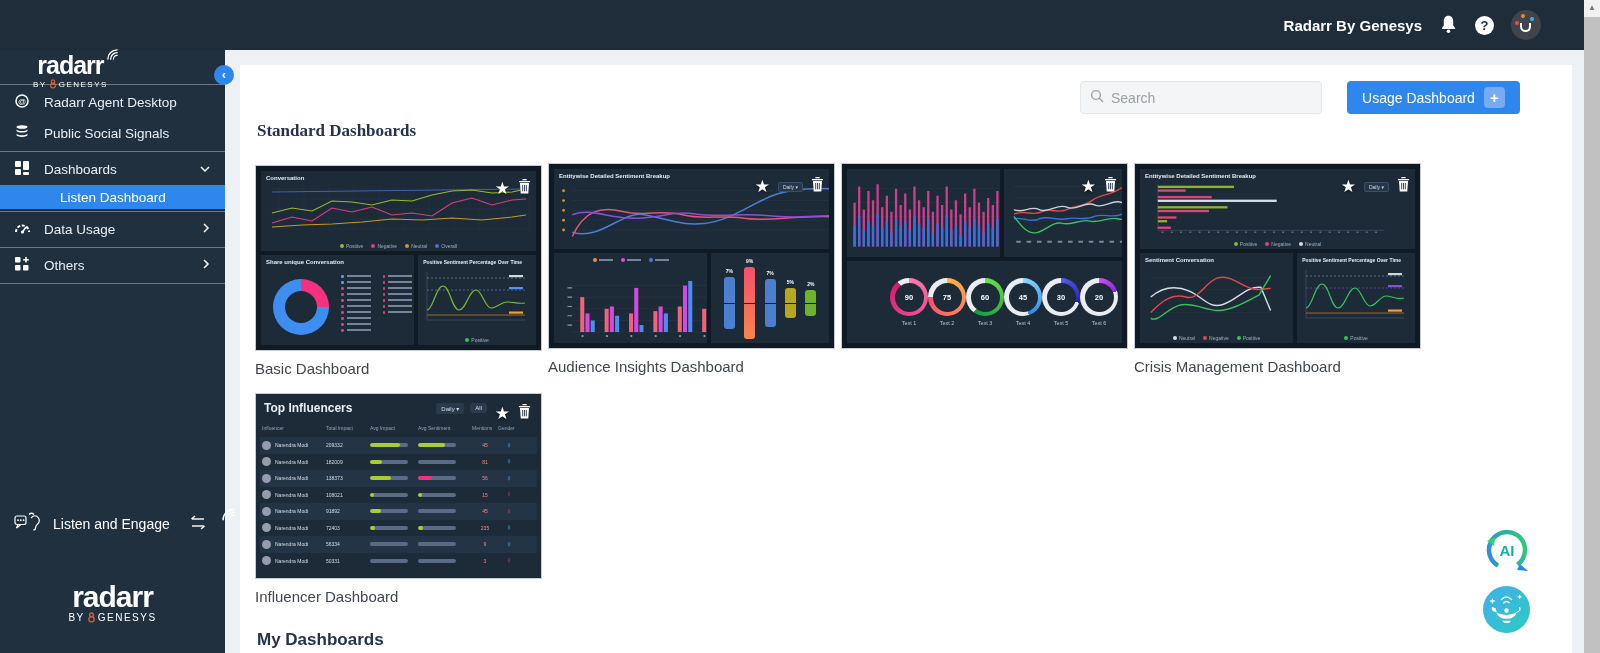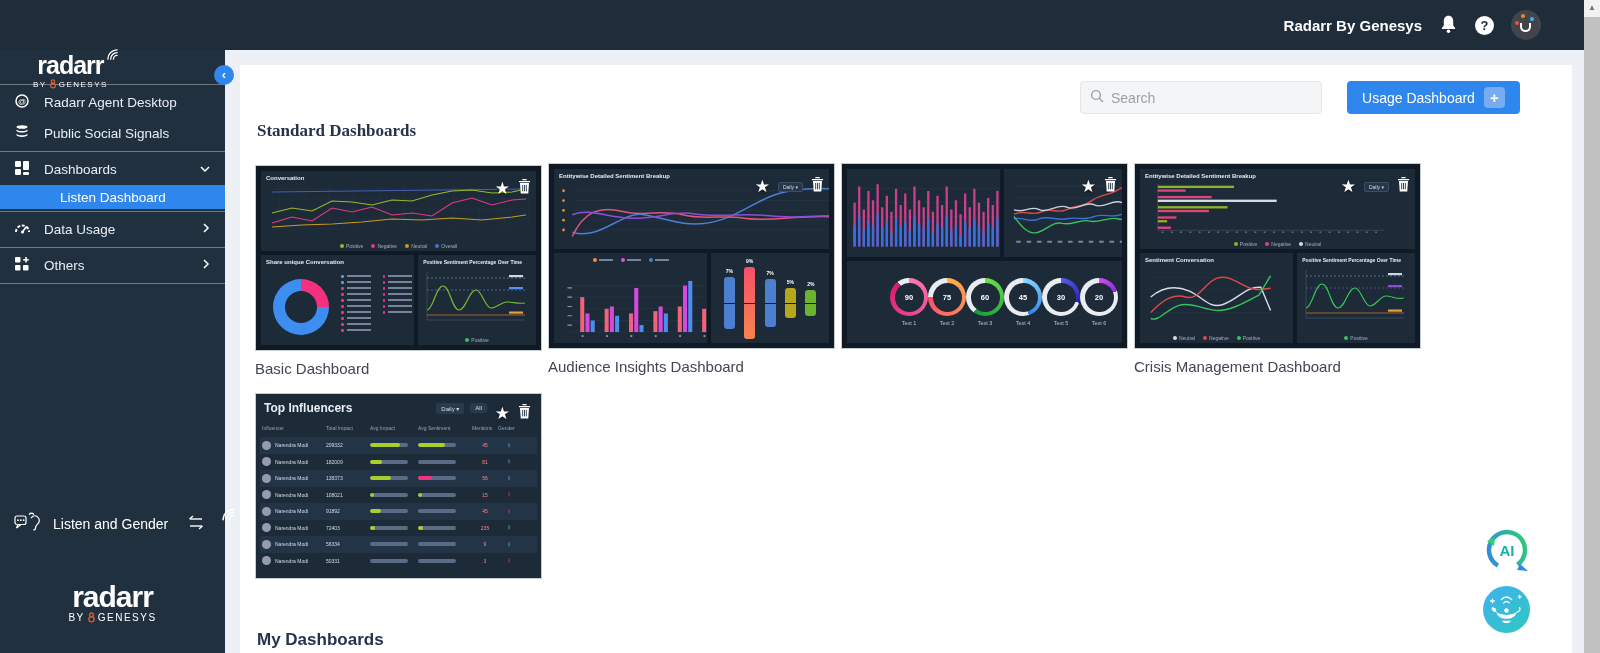--- a/index.html
+++ b/index.html
@@ -249,21 +249,21 @@
               <path d="M4 13.5l-1.5 3.5 4.5-3.5"></path>
               <path d="M17 7q4-4.5 7.5 0q2 3.2-1 6.2q-2 2-2 3.8q0 2-2.2 2"></path>
               <path d="M15 3.5q2.5-2.5 5 0"></path>
             </g>
             <g fill="#fff">
               <circle cx="4" cy="9.2" r=".9"></circle>
               <circle cx="6.8" cy="9.2" r=".9"></circle>
               <circle cx="9.6" cy="9.2" r=".9"></circle>
             </g>
           </svg></span>
-      <span>Listen and Gender</span>
+      <span>Listen and Engage</span>
       <span class="swap"><svg width="20" height="15" viewBox="0 0 20 15">
             <g stroke="#fff" stroke-width="1.4" fill="none">
               <path d="M16 4H4"></path>
               <path d="M7 1L3.5 4"></path>
               <path d="M4 11h12"></path>
               <path d="M13 14l3.5-3"></path>
             </g>
           </svg></span>
     </div>
     <div class="logo logo-lg">
@@ -892,20 +892,21 @@
                 <i style="width:0"></i>
               </span>
             <span class="track">
                 <i style="width:0"></i>
               </span>
             <span class="iment">3</span>
             <span class="igender" style="color:#f5317f">♀</span>
           </div>
         </div>
       </div>
+      <div class="card-label">Influencer Dashboard</div>
     </div>
 
     <div class="section-h h-mine">My Dashboards</div>
   </div>
 </div>
 
 <button class="float-ai">
   <svg width="54" height="54" viewBox="0 0 54 54">
     <defs>
         <linearGradient id="aig" x1="0" y1="0" x2="1" y2="1">

